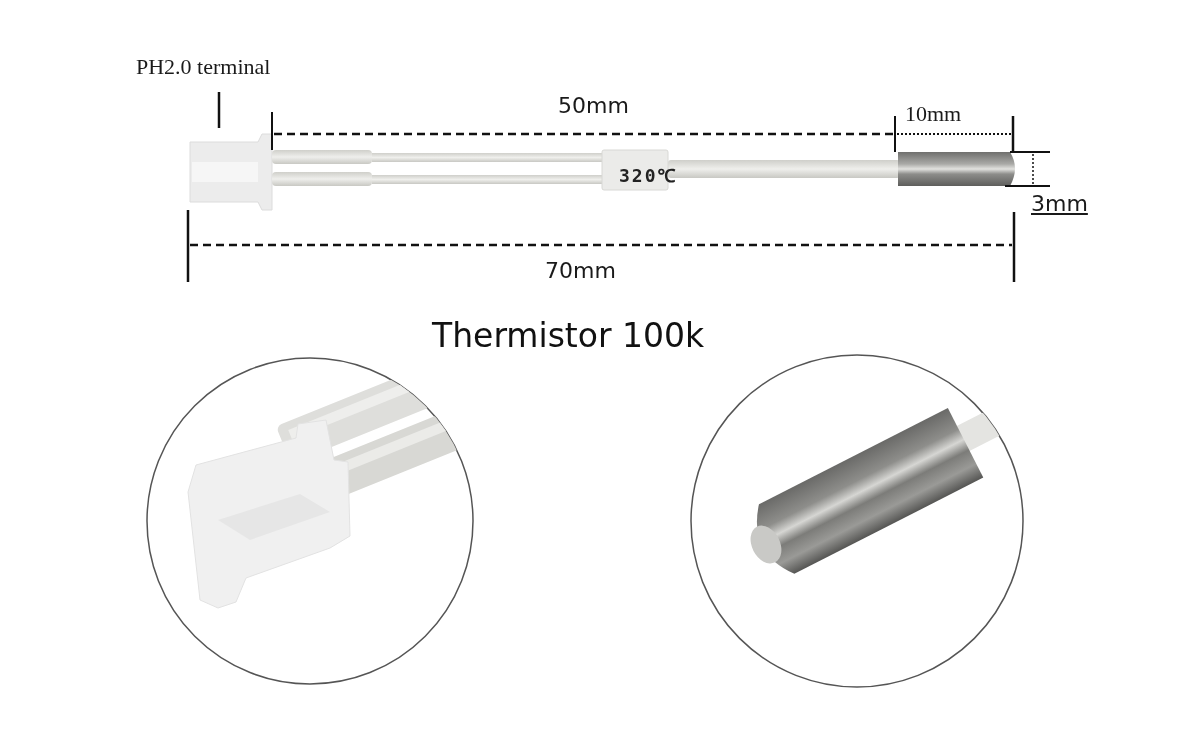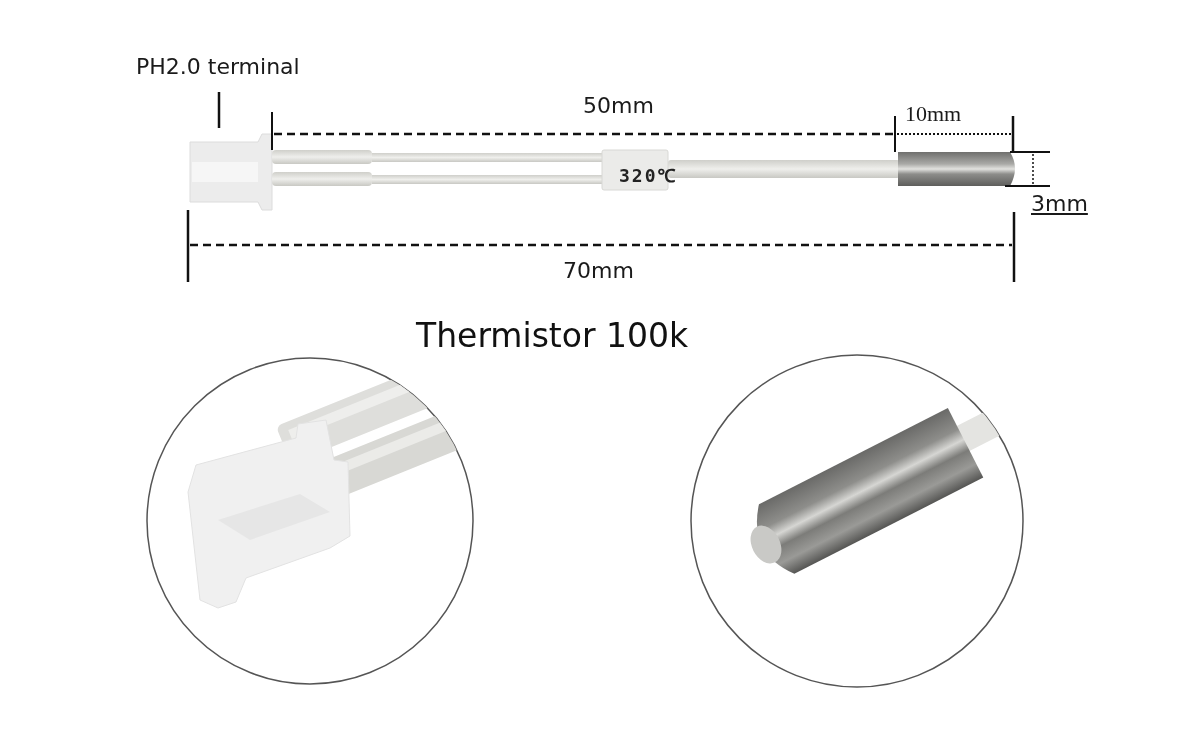--- a/index.html
+++ b/index.html
@@ -109,19 +109,19 @@
     <g clip-path="url(#clipR)">
       <g transform="rotate(-27 860 500)">
         <rect x="960" y="478" width="90" height="28" fill="#e4e4e1"></rect>
         <path d="M768 458 L980 458 L980 536 L768 536 Q736 497 768 458 Z" fill="url(#bigProbeGrad)"></path>
         <ellipse cx="756" cy="497" rx="14" ry="20" fill="#c9c9c6"></ellipse>
       </g>
     </g>
   </g>
 </svg>
 
-<div class="label" style="left:136px; top:54px;">PH2.0 terminal</div>
-<div class="label" style="left:583px; top:93px;">50mm</div>
+<div class="label" style="left:136px; top:54px;font-family:Liberation Serif, serif;">PH2.0 terminal</div>
+<div class="label" style="left:558px; top:93px;">50mm</div>
 <div class="label" style="left:905px; top:101px;font-family:Liberation Serif, serif;">10mm</div>
 <div class="label" style="left:1031px; top:191px;text-decoration:underline;">3mm</div>
-<div class="label" style="left:545px; top:258px;margin-left:18px;">70mm</div>
+<div class="label" style="left:545px; top:258px;">70mm</div>
 <div class="abs" style="left:619px; top:163px; font-family:'DejaVu Sans Mono', monospace; font-size:18px; font-weight:bold; color:#222; letter-spacing:2px;">320℃</div>
-<div class="title" style="left:416px; top:316px;">Thermistor 100k</div>
+<div class="title" style="left:432px; top:316px;">Thermistor 100k</div>
 
 </body></html>

